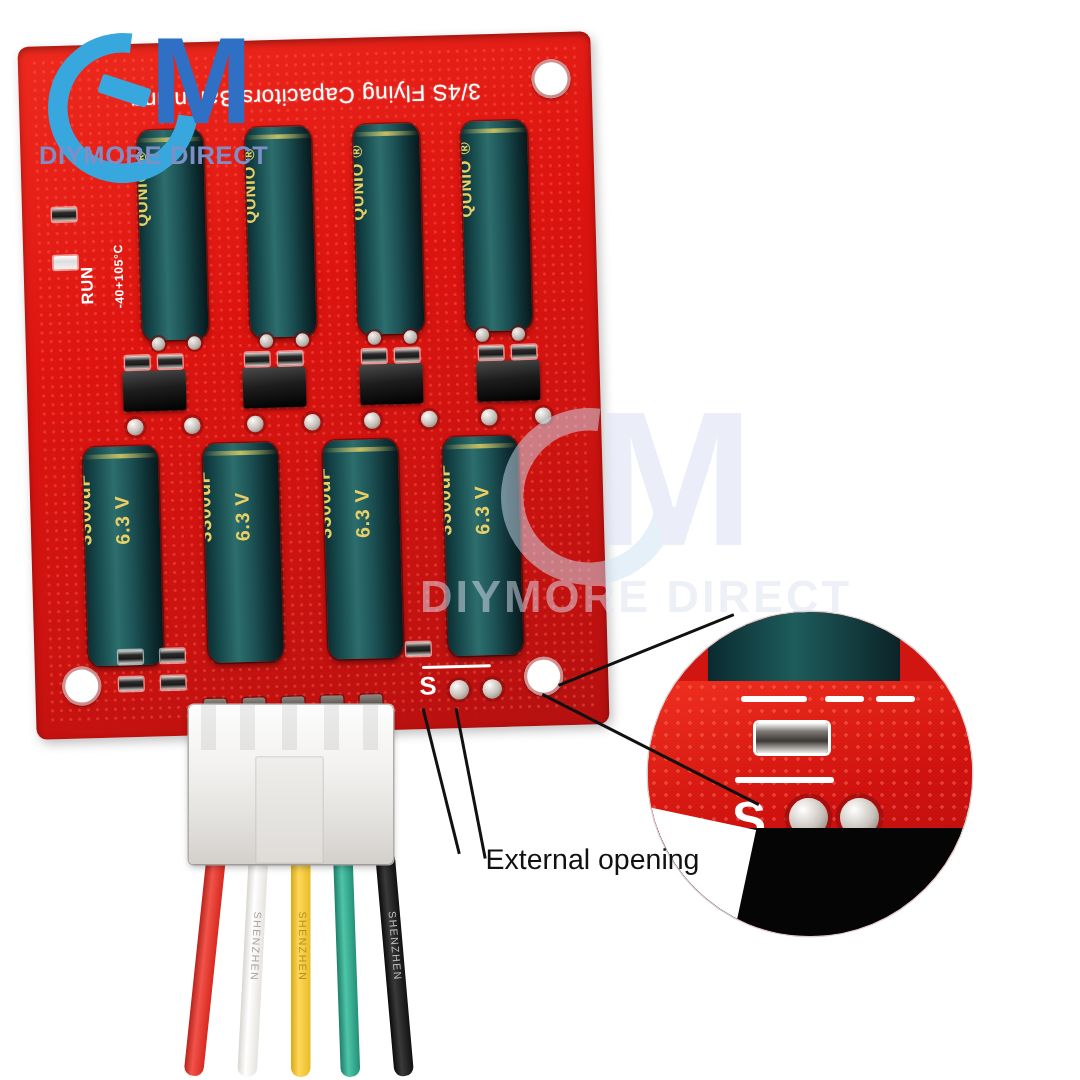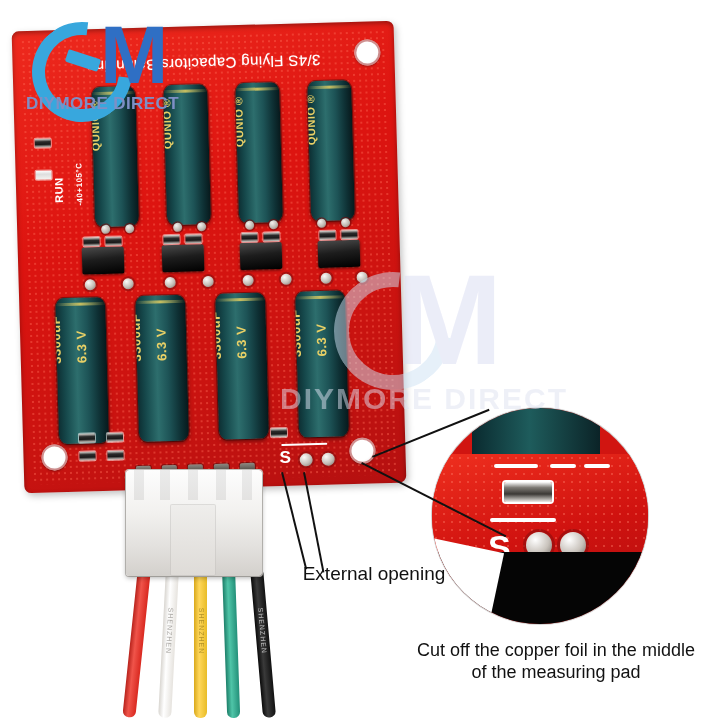--- a/index.html
+++ b/index.html
@@ -257,26 +257,22 @@
     <div class="mpad" style="left:128px;top:124px;"></div>
     <div class="mblack"></div>
     <div class="mwhite"></div>
   </div>
 
   <div class="lead" style="left:283px;top:472px;width:100px;transform:rotate(76deg);"></div>
   <div class="lead" style="left:305px;top:472px;width:102px;transform:rotate(79deg);"></div>
   <div class="lead" style="left:362px;top:462px;width:162px;transform:rotate(27deg);"></div>
   <div class="lead" style="left:372px;top:456px;width:126px;transform:rotate(-22deg);"></div>
 
-  <div class="caption" style="left:279px;top:562px;width:190px;">
+  <div class="caption" style="left:300px;top:562px;width:190px;">
     <div>External opening</div>
-  </div>
-  <div class="caption c2" style="left:400px;top:640px;width:312px;">
-    <div>Cut off the copper foil in the middle</div>
-    <div>of the measuring pad</div>
   </div>
 
   <div class="wm-big">
     <div class="bd"></div>
     <div class="bm">M</div>
     <div class="bsub">DIYMORE DIRECT</div>
   </div>
 
   <div class="wm-dm">
     <div class="d"></div>

